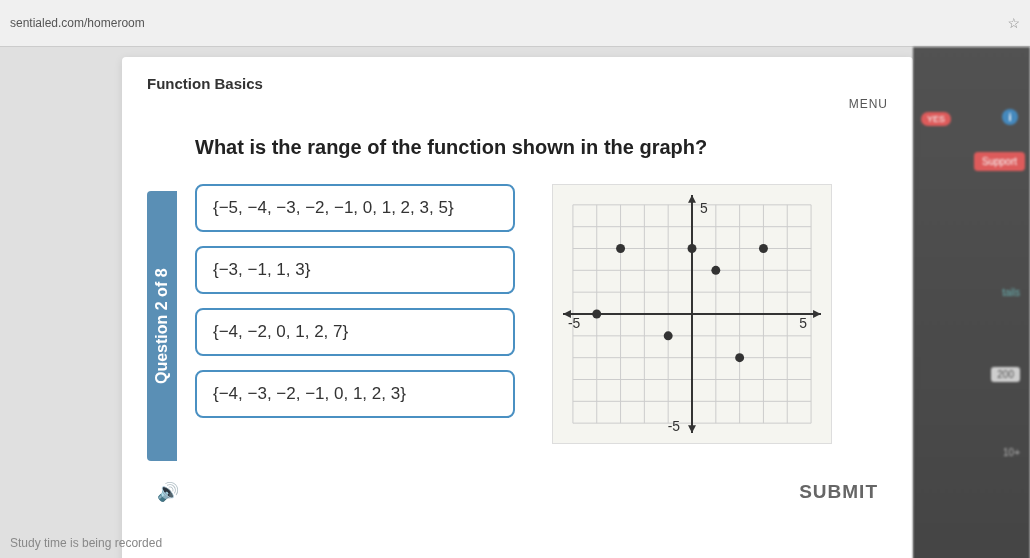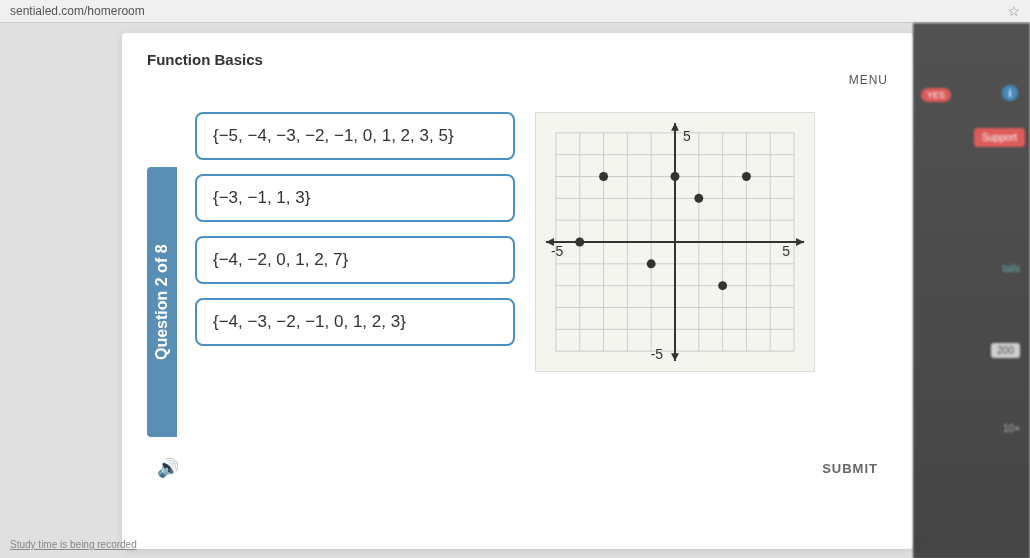--- a/index.html
+++ b/index.html
@@ -6,21 +6,21 @@
     body {
       font-family: -apple-system, BlinkMacSystemFont, 'Segoe UI', sans-serif;
       background: #e0e0e0;
       width: 1030px;
       height: 558px;
       overflow: hidden;
       position: relative;
     }
     .url-bar {
       background: #f0f0f0;
-      padding: 3px 10px;
+      padding: 15px 10px;
       font-size: 12px;
       color: #555;
       border-bottom: 1px solid #ccc;
       display: flex;
       justify-content: space-between;
       align-items: center;
     }
     .star-icon {
       color: #888;
       font-size: 14px;
@@ -80,21 +80,21 @@
       padding-left: 18px;
     }
     .question-text {
       font-size: 20px;
       font-weight: 700;
       color: #222;
       margin-bottom: 25px;
     }
     .body-row {
       display: flex;
-      gap: 20px;
+      gap: 37px;
     }
     .options {
       display: flex;
       flex-direction: column;
       gap: 14px;
       width: 320px;
     }
     .option {
       border: 2px solid #4a90c2;
       border-radius: 8px;
@@ -121,34 +121,33 @@
       align-items: center;
       margin-top: 20px;
       padding: 0 10px;
     }
     .audio-icon {
       color: #5a8fb5;
       font-size: 18px;
     }
     .submit-btn {
       color: #666;
-      font-size: 13px;
+      font-size: 19px;
       font-weight: 600;
       letter-spacing: 1px;
       background: none;
       border: none;
       cursor: pointer;
     }
     .recording-note {
       position: absolute;
       bottom: 8px;
       left: 10px;
-      font-size: 10px;
+      font-size: 12px;
       color: #888;
-      text-decoration: underline;
     }
     .right-panel {
       width: 120px;
       background: linear-gradient(180deg, #3a3a3a, #2a2a2a);
       position: relative;
       filter: blur(1px);
       opacity: 0.85;
     }
     .rp-toggle {
       background: #d44;
@@ -221,20 +220,21 @@
 <div class="main-area">
   <div class="content-card">
     <div class="header-row">
       <div class="lesson-title">Function Basics</div>
       <div class="menu-label">MENU</div>
     </div>
 
     <div class="question-row">
       <div class="question-badge">Question 2 of 8</div>
       <div class="question-content">
+        <div class="question-text">What is the range of the function shown in the graph?</div>
         <div class="body-row">
           <div class="options">
             <div class="option">{−5, −4, −3, −2, −1, 0, 1, 2, 3, 5}</div>
             <div class="option">{−3, −1, 1, 3}</div>
             <div class="option">{−4, −2, 0, 1, 2, 7}</div>
             <div class="option">{−4, −3, −2, −1, 0, 1, 2, 3}</div>
           </div>
           <div class="graph-container">
             <svg class="graph-svg" viewBox="0 0 280 260">
 

